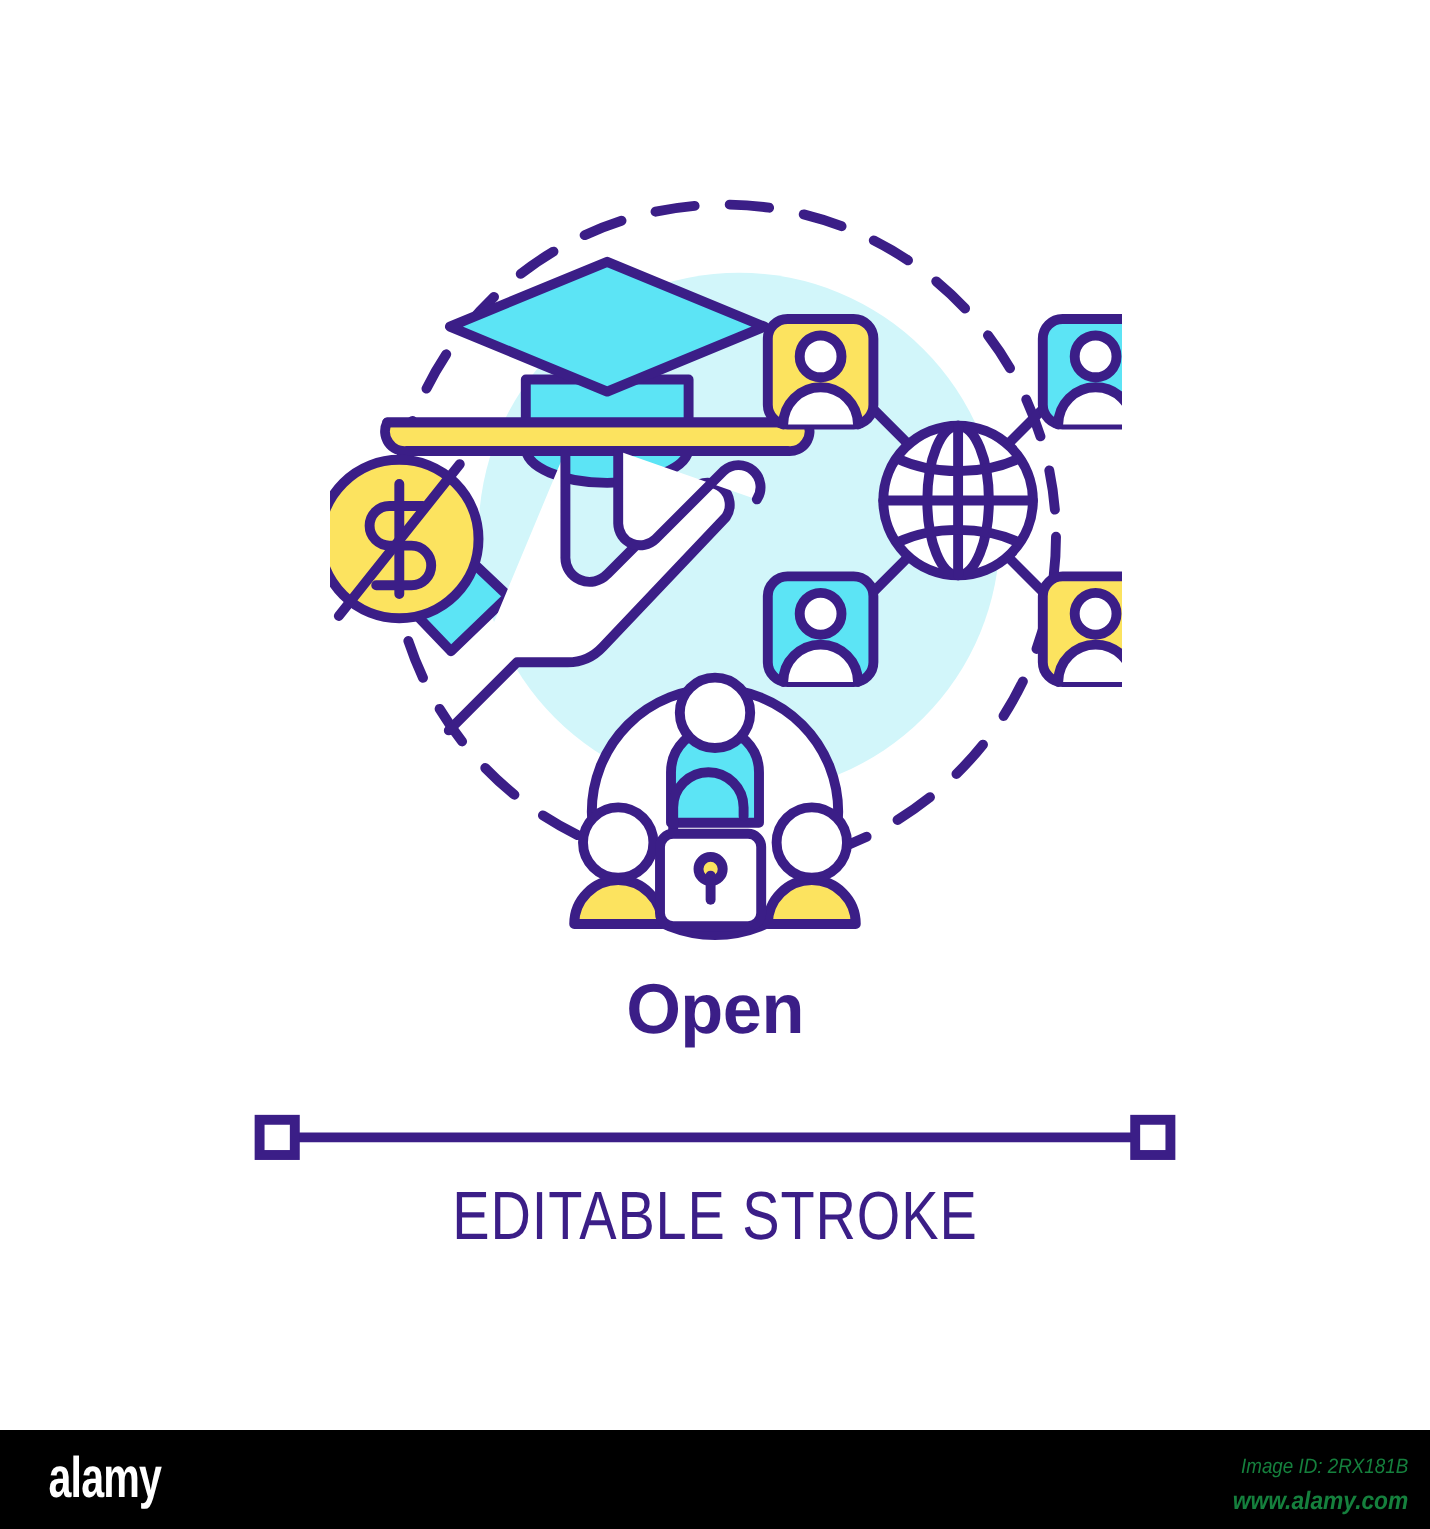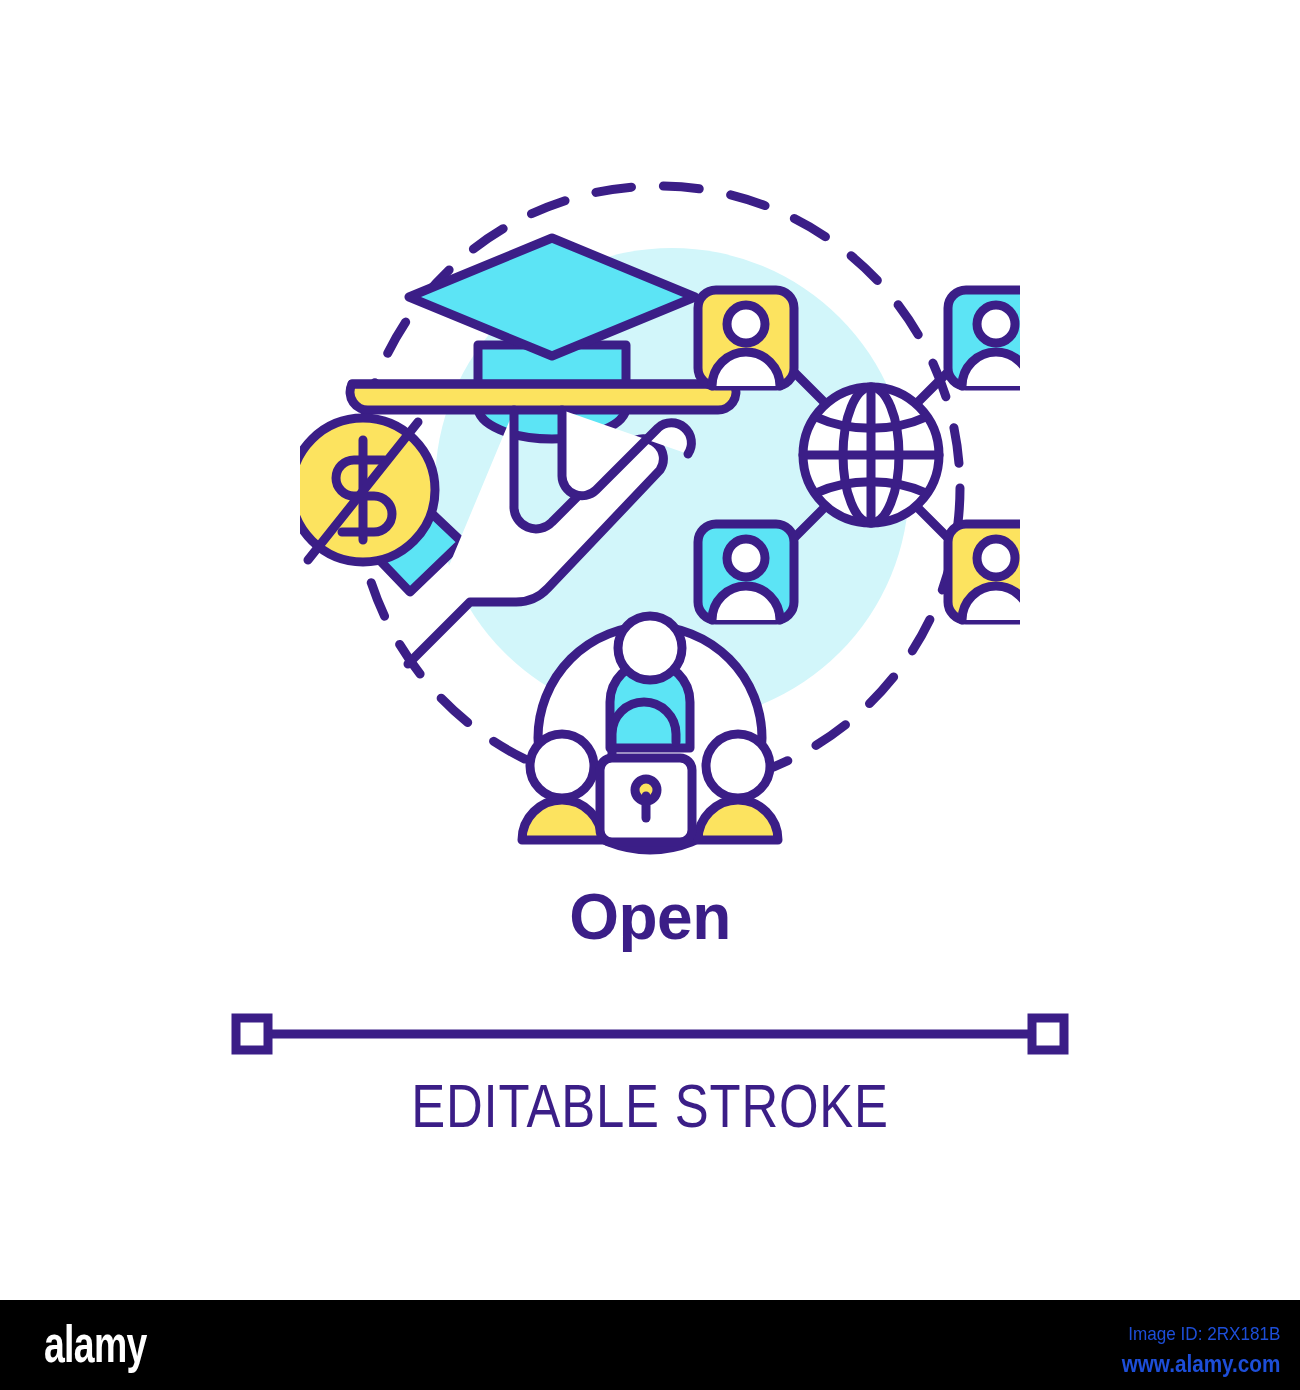--- a/index.html
+++ b/index.html
@@ -88,22 +88,23 @@
     transform: scaleX(0.72);
     transform-origin: left top;
     letter-spacing: -1px;
     line-height: 1;
   }
   #watermark-meta {
     position: absolute;
     right: 20px;
     top: 1322px;
     text-align: right;
-    color: #1d4ed8;
+    color: #15803d;
     line-height: 1.25;
+    font-style: italic;
   }
   #watermark-meta .imgid {
     font-size: 19px;
     font-weight: 400;
     display: block;
     transform: scaleX(0.9);
     transform-origin: right center;
   }
   #watermark-meta .site {
     font-size: 23px;

